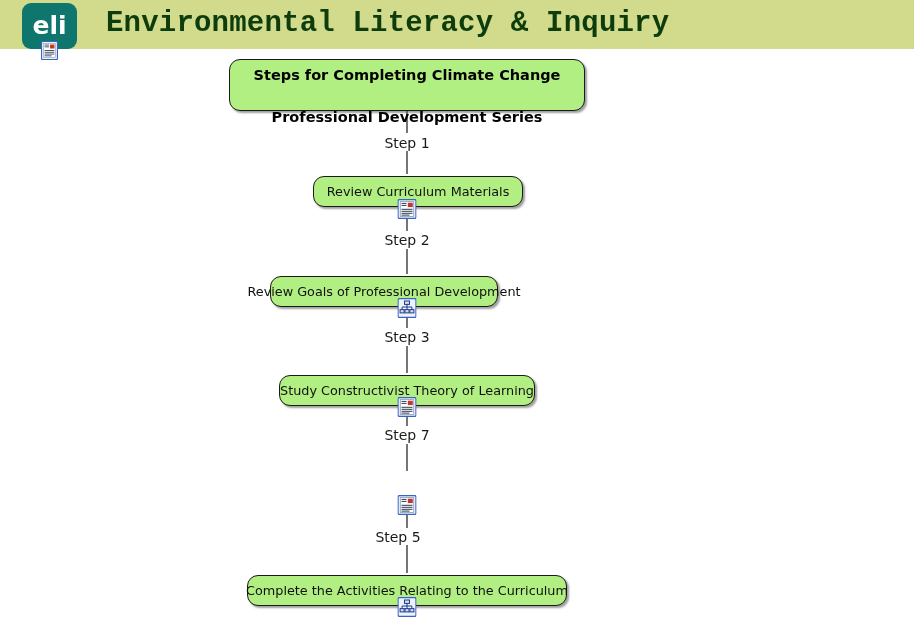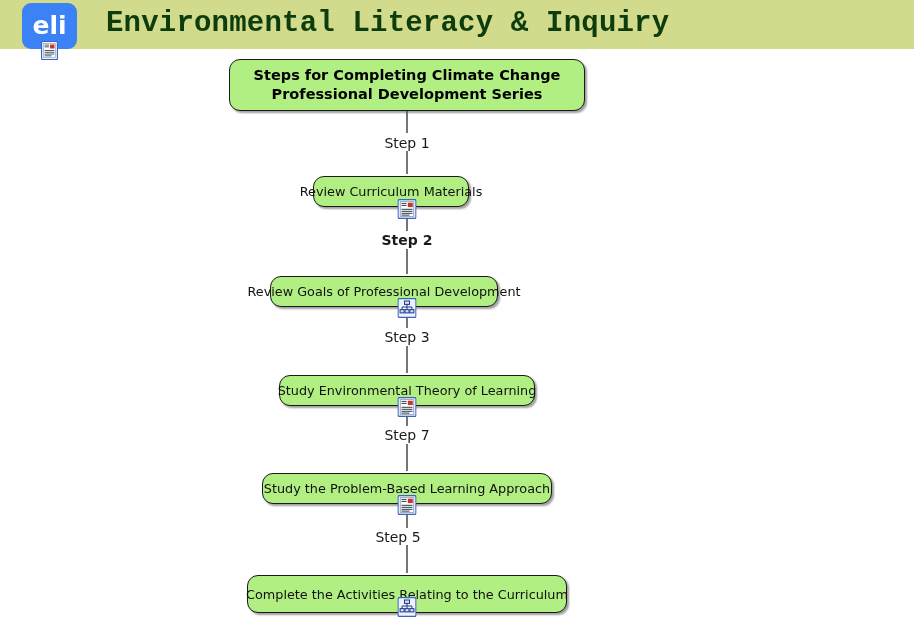--- a/index.html
+++ b/index.html
@@ -34,21 +34,21 @@
   .logo-wrap {
     position: absolute;
     left: 22px;
     top: 3px;
     width: 55px;
     height: 46px;
   }
   .logo-box {
     width: 55px;
     height: 46px;
-    background: #3b82f6;
+    background: #0f766e;
     border-radius: 9px;
     display: flex;
     align-items: center;
     justify-content: center;
   }
   .logo-text {
     color: #ffffff;
     font-family: "DejaVu Sans", sans-serif;
     font-weight: bold;
     font-size: 25px;
@@ -107,20 +107,21 @@
     color: #000000;
     box-shadow: 2px 2px 2px rgba(80,80,80,0.55);
   }
   .node-title {
     font-family: "DejaVu Sans", sans-serif;
     font-weight: bold;
     font-size: 14.5px;
     line-height: 1.28;
     color: #000000;
     padding: 0 10px;
+    margin-top: 23px;
   }
   .node-label {
     font-family: "DejaVu Sans", sans-serif;
     font-size: 12.8px;
     color: #111111;
     white-space: nowrap;
     padding: 0 12px;
   }
 
   
@@ -193,94 +194,91 @@
   </svg>
 
   <div class="node" style="left:229px; top:8px; width:356px; height:52px;">
     <div>
       <div class="node-title">Steps for Completing Climate Change</div>
       <div class="node-title">Professional Development Series</div>
     </div>
   </div>
 
   <div class="step-label" style="left:407px; top:84px;">Step 1</div>
-  <div class="node" style="left:313px; top:125px; width:156px; height:31px;">
+  <div class="node" style="left:313px; top:125px; width:210px; height:31px;">
     <span class="node-label">Review Curriculum Materials</span>
   </div>
   <span class="badge" style="left:407px; top:148px;">
     <svg width="19" height="20" viewBox="0 0 19 20">
       <rect x="0.5" y="0.5" width="18" height="19" fill="#eef2fa" stroke="#3a63c8" stroke-width="1.3" rx="1.5"></rect>
       <rect x="2.8" y="2.6" width="13.4" height="14.8" fill="#ffffff" stroke="#8b9ab5" stroke-width="0.8"></rect>
       <rect x="10.3" y="3.7" width="5" height="4.4" fill="#c0392b"></rect>
       <rect x="4" y="3.9" width="5" height="1" fill="#2c3e50"></rect>
       <rect x="4" y="5.9" width="5" height="1" fill="#2c3e50"></rect>
       <rect x="4" y="9.8" width="11" height="1" fill="#2c3e50"></rect>
       <rect x="4" y="11.8" width="11" height="1" fill="#2c3e50"></rect>
       <rect x="4" y="13.8" width="11" height="1" fill="#2c3e50"></rect>
       <rect x="4" y="15.6" width="8" height="1" fill="#2c3e50"></rect>
     </svg>
   </span>
 
-  <div class="step-label" style="left:407px; top:181px;font-weight:bold;">Step 2</div>
+  <div class="step-label" style="left:407px; top:181px;">Step 2</div>
   <div class="node" style="left:270px; top:225px; width:228px; height:31px;">
     <span class="node-label">Review Goals of Professional Development</span>
   </div>
   <span class="badge" style="left:407px; top:247px;">
     <svg width="19" height="20" viewBox="0 0 19 20">
       <rect x="0.5" y="0.5" width="18" height="19" fill="#eef2fa" stroke="#3a63c8" stroke-width="1.3" rx="1.5"></rect>
       <rect x="7" y="3" width="5" height="3.4" fill="#d8dde8" stroke="#1d3a8f" stroke-width="1"></rect>
       <line x1="9.5" y1="6.4" x2="9.5" y2="9" stroke="#1d3a8f" stroke-width="1"></line>
       <line x1="4.6" y1="9" x2="14.4" y2="9" stroke="#1d3a8f" stroke-width="1"></line>
       <line x1="4.6" y1="9" x2="4.6" y2="11.6" stroke="#1d3a8f" stroke-width="1"></line>
       <line x1="9.5" y1="9" x2="9.5" y2="11.6" stroke="#1d3a8f" stroke-width="1"></line>
       <line x1="14.4" y1="9" x2="14.4" y2="11.6" stroke="#1d3a8f" stroke-width="1"></line>
       <rect x="2.6" y="11.6" width="4" height="3.3" fill="#d8dde8" stroke="#1d3a8f" stroke-width="1"></rect>
       <rect x="7.5" y="11.6" width="4" height="3.3" fill="#d8dde8" stroke="#1d3a8f" stroke-width="1"></rect>
       <rect x="12.4" y="11.6" width="4" height="3.3" fill="#d8dde8" stroke="#1d3a8f" stroke-width="1"></rect>
     </svg>
   </span>
 
   <div class="step-label" style="left:407px; top:278px;">Step 3</div>
   <div class="node" style="left:279px; top:324px; width:256px; height:31px;">
-    <span class="node-label">Study Environmental Theory of Learning</span>
+    <span class="node-label">Study Constructivist Theory of Learning</span>
   </div>
   <span class="badge" style="left:407px; top:346px;">
     <svg width="19" height="20" viewBox="0 0 19 20">
       <rect x="0.5" y="0.5" width="18" height="19" fill="#eef2fa" stroke="#3a63c8" stroke-width="1.3" rx="1.5"></rect>
       <rect x="2.8" y="2.6" width="13.4" height="14.8" fill="#ffffff" stroke="#8b9ab5" stroke-width="0.8"></rect>
       <rect x="10.3" y="3.7" width="5" height="4.4" fill="#c0392b"></rect>
       <rect x="4" y="3.9" width="5" height="1" fill="#2c3e50"></rect>
       <rect x="4" y="5.9" width="5" height="1" fill="#2c3e50"></rect>
       <rect x="4" y="9.8" width="11" height="1" fill="#2c3e50"></rect>
       <rect x="4" y="11.8" width="11" height="1" fill="#2c3e50"></rect>
       <rect x="4" y="13.8" width="11" height="1" fill="#2c3e50"></rect>
       <rect x="4" y="15.6" width="8" height="1" fill="#2c3e50"></rect>
     </svg>
   </span>
 
   <div class="step-label" style="left:407px; top:376px;">Step 7</div>
-  <div class="node" style="left:262px; top:422px; width:290px; height:31px;">
-    <span class="node-label">Study the Problem-Based Learning Approach</span>
-  </div>
   <span class="badge" style="left:407px; top:444px;">
     <svg width="19" height="20" viewBox="0 0 19 20">
       <rect x="0.5" y="0.5" width="18" height="19" fill="#eef2fa" stroke="#3a63c8" stroke-width="1.3" rx="1.5"></rect>
       <rect x="2.8" y="2.6" width="13.4" height="14.8" fill="#ffffff" stroke="#8b9ab5" stroke-width="0.8"></rect>
       <rect x="10.3" y="3.7" width="5" height="4.4" fill="#c0392b"></rect>
       <rect x="4" y="3.9" width="5" height="1" fill="#2c3e50"></rect>
       <rect x="4" y="5.9" width="5" height="1" fill="#2c3e50"></rect>
       <rect x="4" y="9.8" width="11" height="1" fill="#2c3e50"></rect>
       <rect x="4" y="11.8" width="11" height="1" fill="#2c3e50"></rect>
       <rect x="4" y="13.8" width="11" height="1" fill="#2c3e50"></rect>
       <rect x="4" y="15.6" width="8" height="1" fill="#2c3e50"></rect>
     </svg>
   </span>
 
   <div class="step-label" style="left:398px; top:478px;">Step 5</div>
-  <div class="node" style="left:247px; top:524px; width:320px; height:38px;">
+  <div class="node" style="left:247px; top:524px; width:320px; height:31px;">
     <span class="node-label">Complete the Activities Relating to the Curriculum</span>
   </div>
   <span class="badge" style="left:407px; top:546px;">
     <svg width="19" height="20" viewBox="0 0 19 20">
       <rect x="0.5" y="0.5" width="18" height="19" fill="#eef2fa" stroke="#3a63c8" stroke-width="1.3" rx="1.5"></rect>
       <rect x="7" y="3" width="5" height="3.4" fill="#d8dde8" stroke="#1d3a8f" stroke-width="1"></rect>
       <line x1="9.5" y1="6.4" x2="9.5" y2="9" stroke="#1d3a8f" stroke-width="1"></line>
       <line x1="4.6" y1="9" x2="14.4" y2="9" stroke="#1d3a8f" stroke-width="1"></line>
       <line x1="4.6" y1="9" x2="4.6" y2="11.6" stroke="#1d3a8f" stroke-width="1"></line>
       <line x1="9.5" y1="9" x2="9.5" y2="11.6" stroke="#1d3a8f" stroke-width="1"></line>

